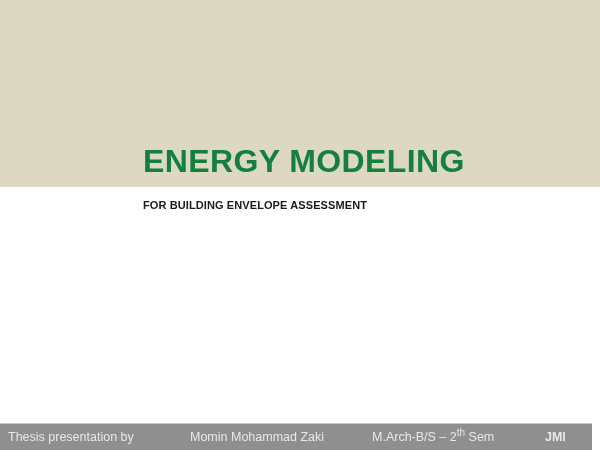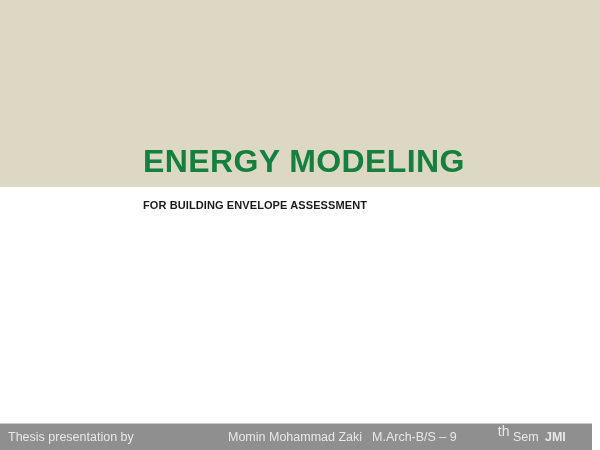--- a/index.html
+++ b/index.html
@@ -81,43 +81,42 @@
   }
   .footer-item {
     position: absolute;
     top: 6px;
     font-size: 12.5px;
     line-height: 15px;
     color: #e8e8e8;
     white-space: nowrap;
   }
   .f-role   { left: 8px; }
-  .f-name   { left: 190px; margin-left: 38px; }
+  .f-name   { left: 190px; }
   .f-course { left: 372px; }
   .f-inst   { left: 545px; font-weight: bold; }
 
   .sup {
-    font-size: 14px;
+    font-size: 10px;
     vertical-align: 5px;
     line-height: 0;
-    margin-left: 41px;
   }
 </style>
 </head>
 <body>
 
 <div class="slide">
 
   <div class="band-top"></div>
   <div class="body-area"></div>
 
   <h1 class="title">ENERGY MODELING</h1>
 
   <h2 class="subtitle">FOR BUILDING ENVELOPE ASSESSMENT</h2>
 
   <div class="footer">
     <span class="footer-item f-role">Thesis presentation by</span>
     <span class="footer-item f-name">Momin Mohammad Zaki</span>
-    <span class="footer-item f-course"><span>M.Arch-B/S – 9</span><span class="sup">th</span><span> Sem</span></span>
+    <span class="footer-item f-course"><span>M.Arch-B/S – 2</span><span class="sup">th</span><span> Sem</span></span>
     <span class="footer-item f-inst">JMI</span>
   </div>
 
 </div>
 
 </body></html>

